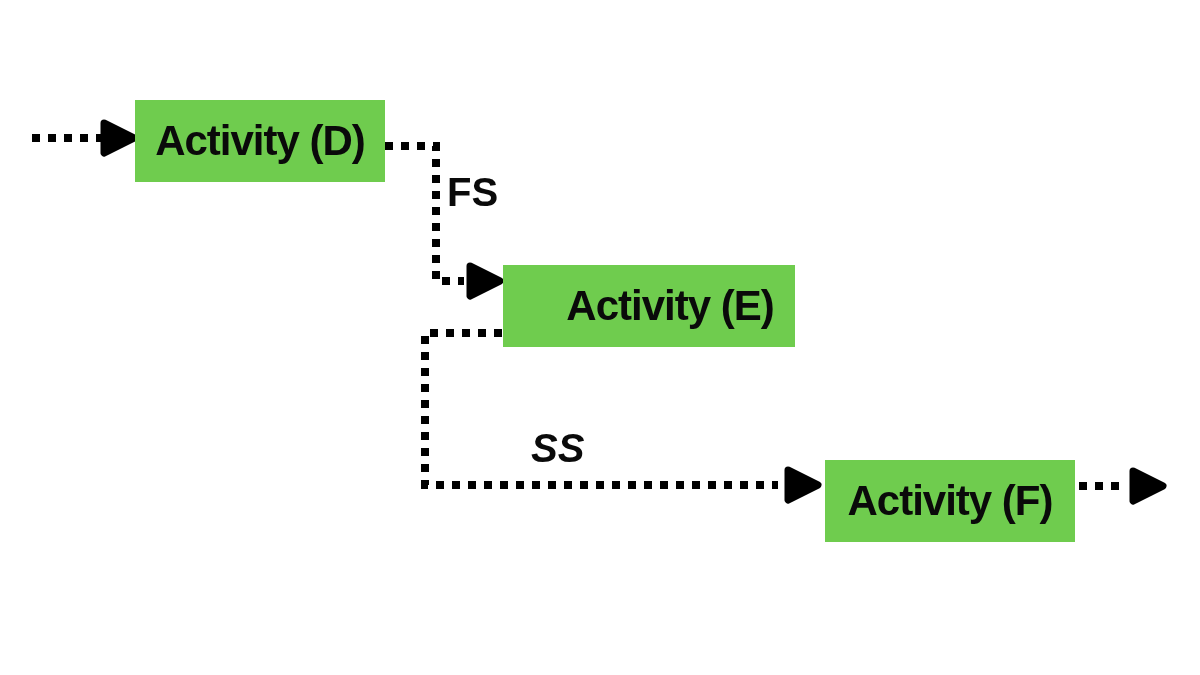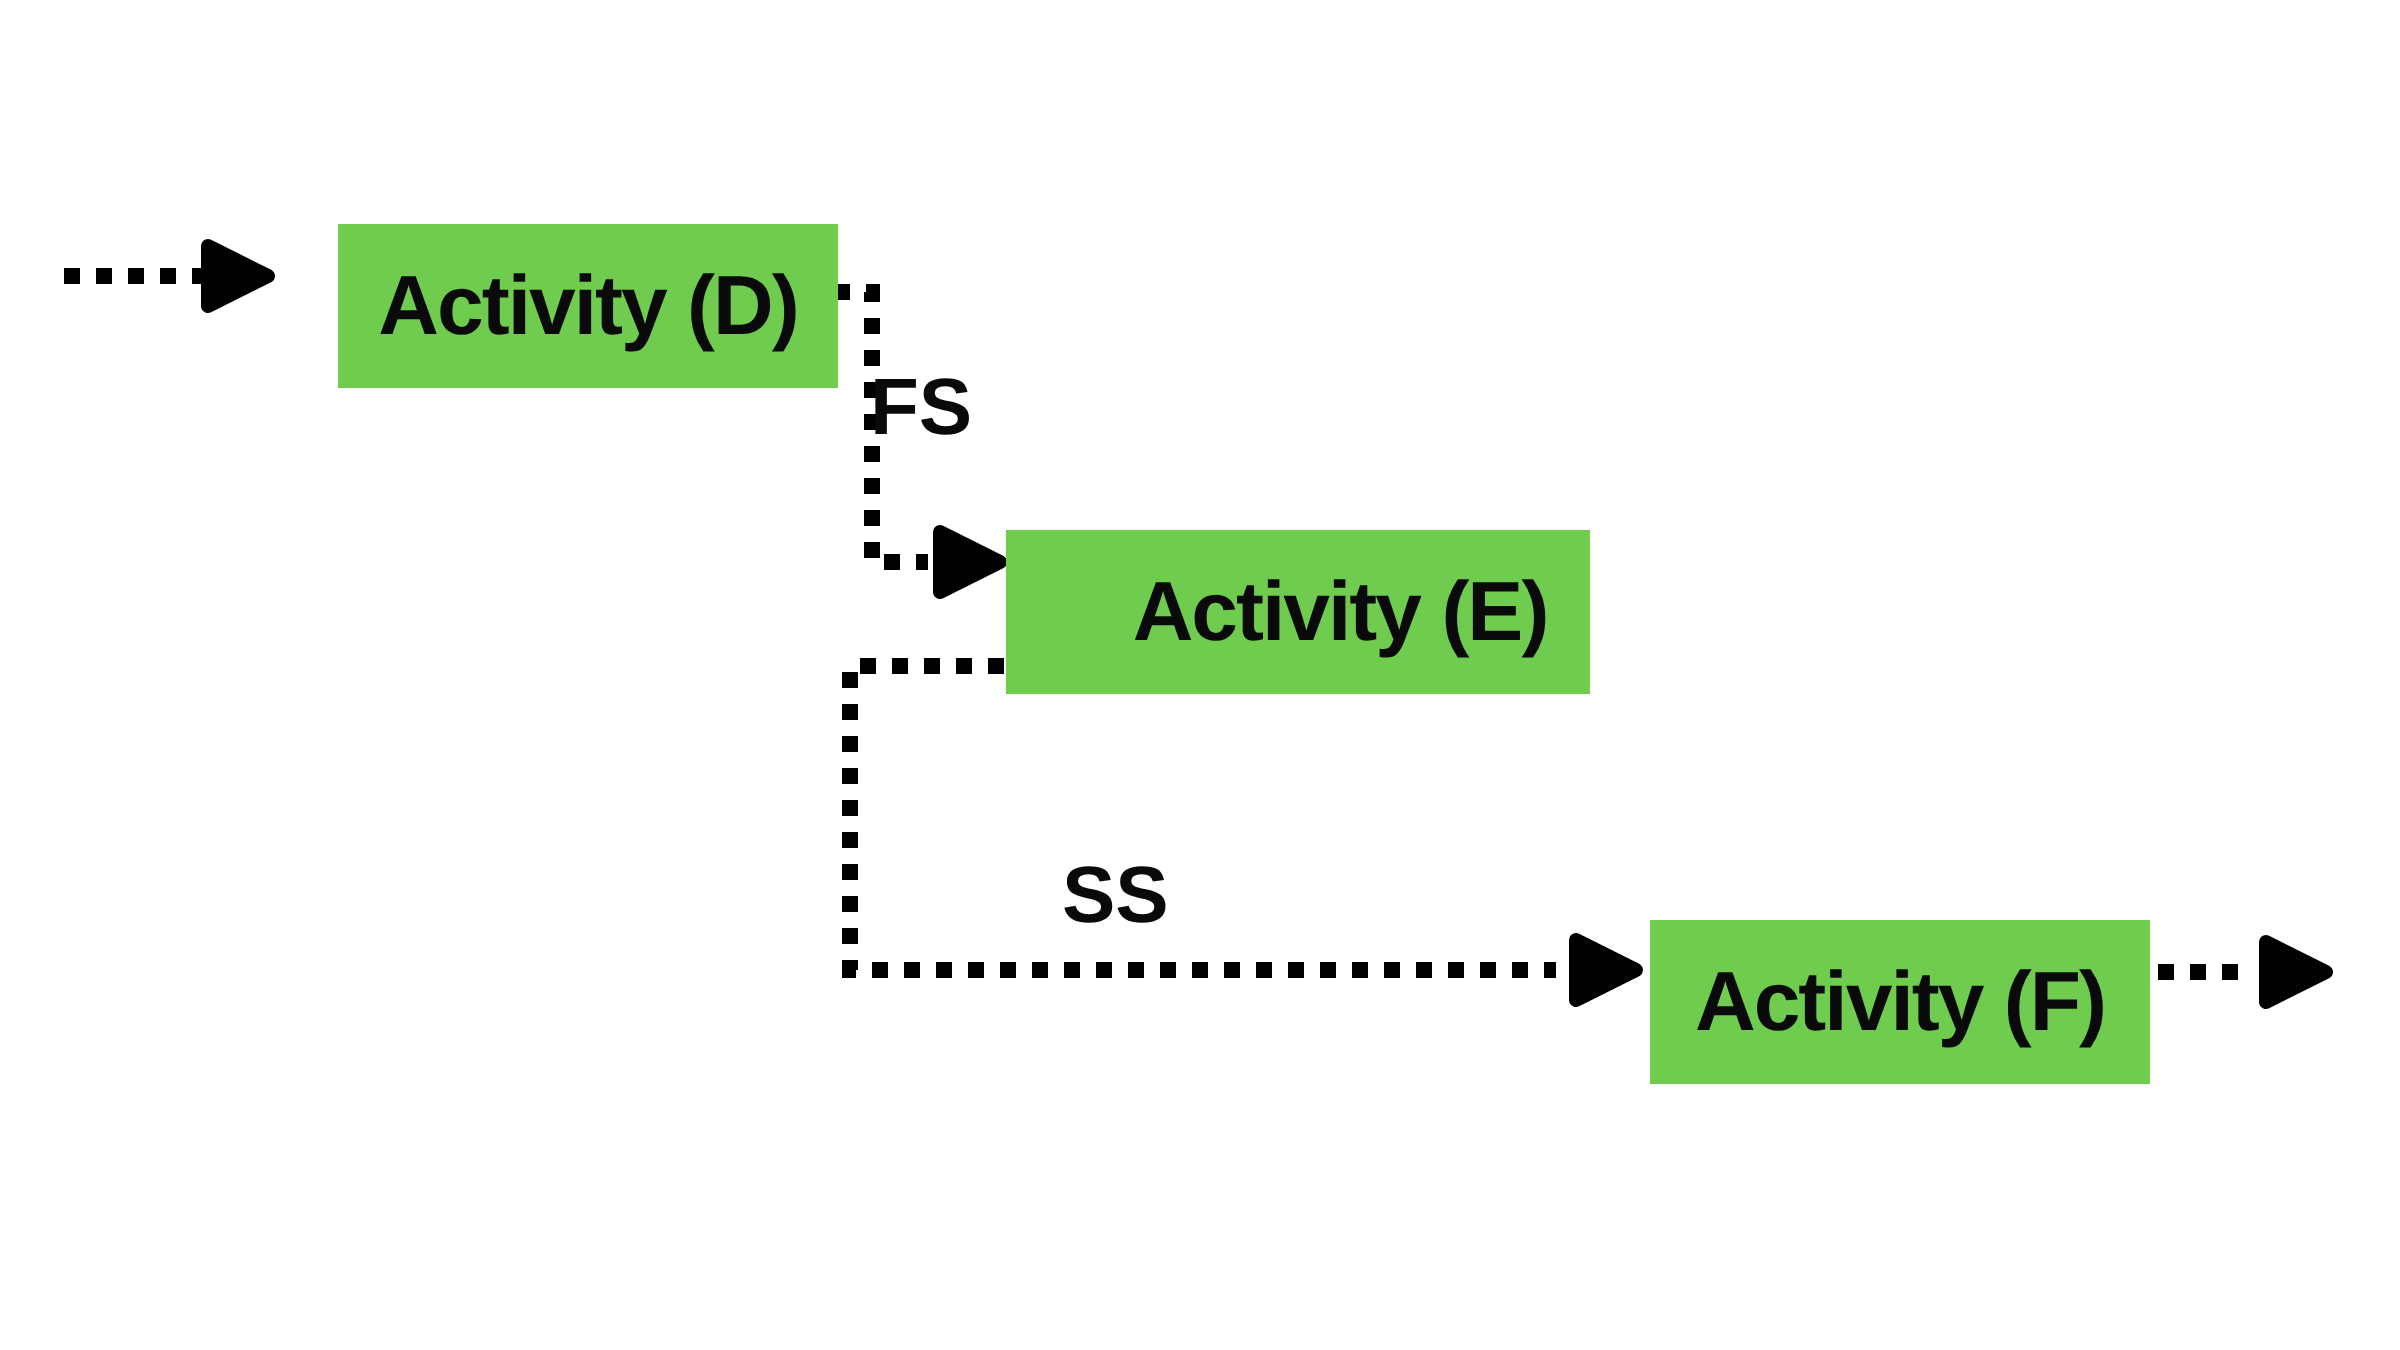--- a/index.html
+++ b/index.html
@@ -35,31 +35,31 @@
   .activity{
     position:absolute;
     width:250px;height:82px;
     background:var(--green);
     display:flex;align-items:center;justify-content:center;
     color:var(--text);
     font-size:42px;font-weight:700;
     letter-spacing:-1px;
     white-space:nowrap;
   }
-  .activity-d{left:135px;top:112px;margin-left:34px;}
+  .activity-d{left:135px;top:100px;}
   .activity-e{left:503px;top:265px;padding-left:42px;}
   .activity-f{left:825px;top:460px;}
   .dep-label{
     position:absolute;
     color:var(--text);
     font-size:40px;font-weight:700;
     line-height:1;
   }
-  .fs-label{left:435px;top:172px;margin-top:12px;}
-  .ss-label{left:531px;top:428px;}
+  .fs-label{left:447px;top:172px;}
+  .ss-label{left:531px;top:428px;font-style:italic;}
 </style>
 </head>
 <body>
 
 <div class="canvas">
 
   <svg class="connector-layer" viewBox="0 0 1200 675" xmlns="http://www.w3.org/2000/svg">
 
     <g>
       <path class="dotted" d="M32 138 H102"></path>

